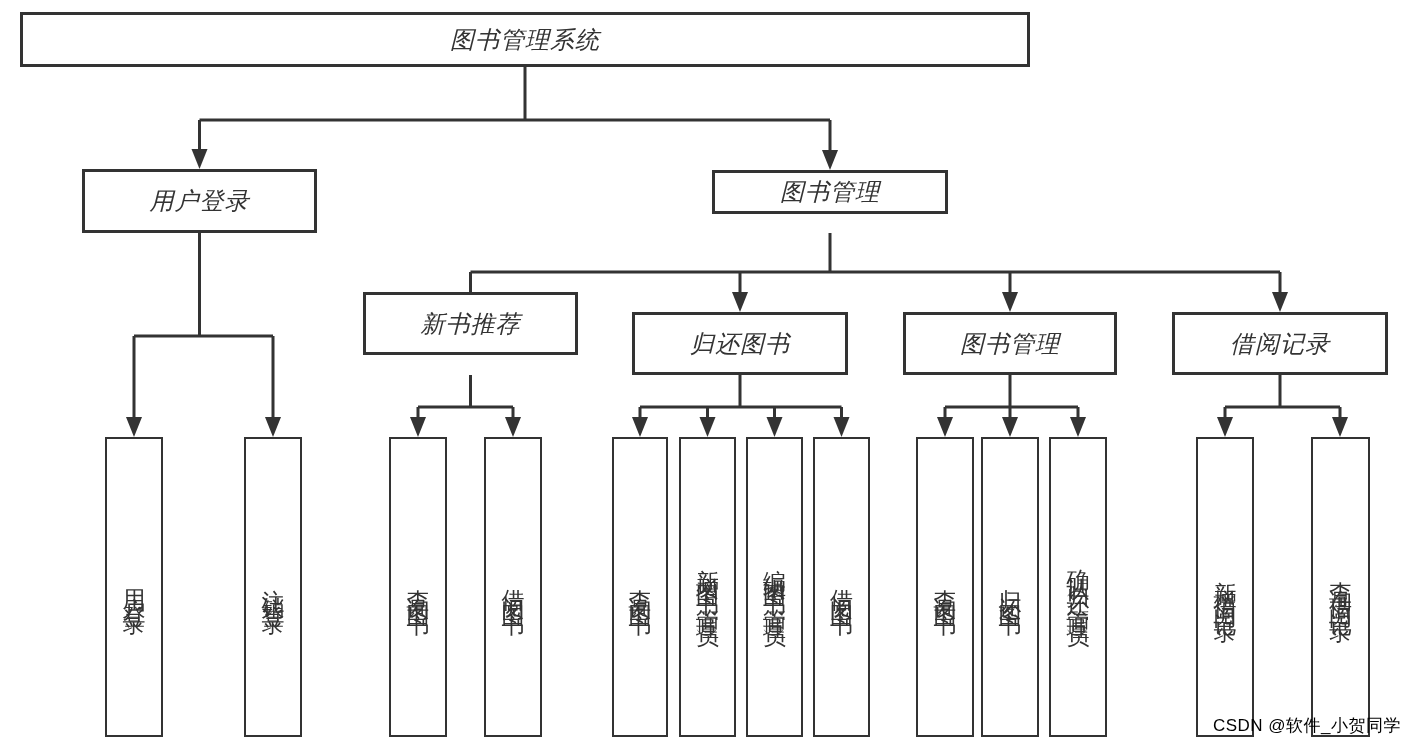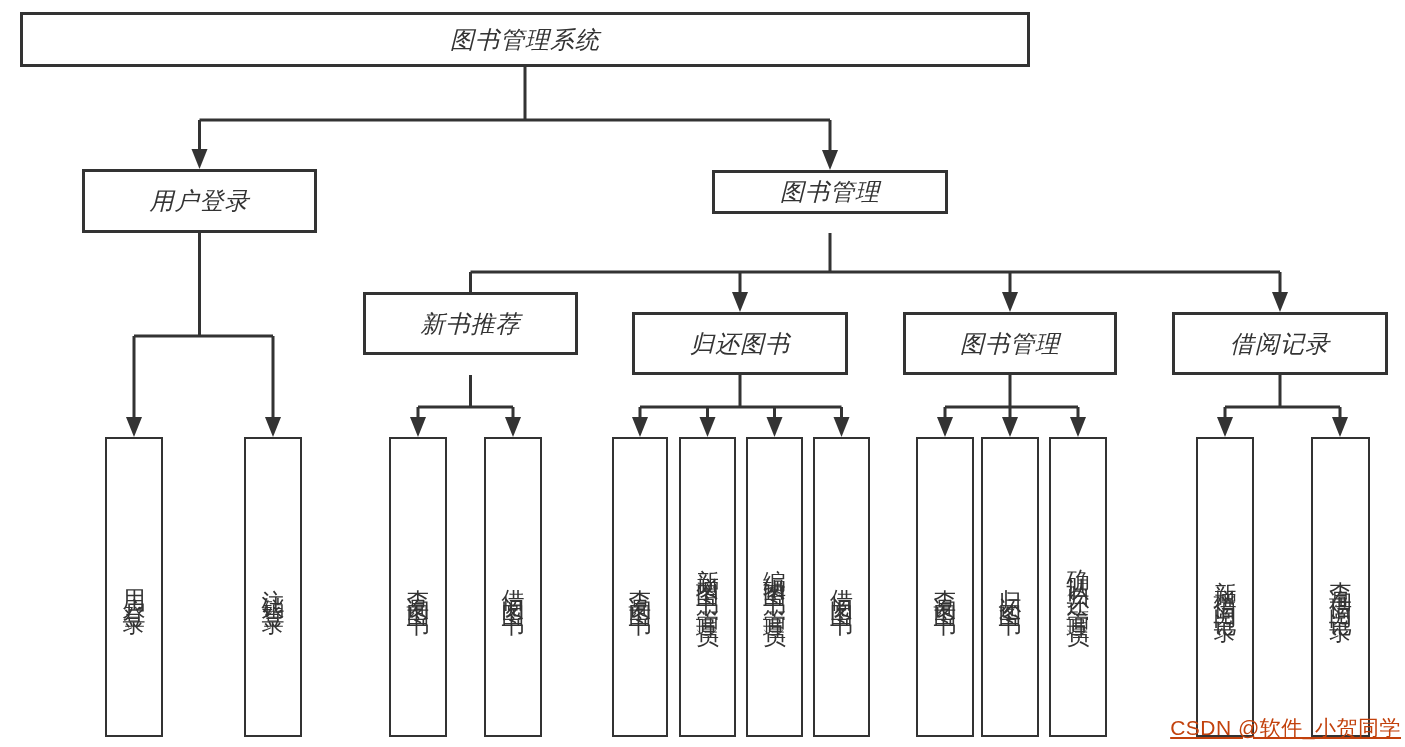--- a/index.html
+++ b/index.html
@@ -24,26 +24,25 @@
   .leaf{
     border-width:2.5px;
     font-size:23px;
     writing-mode:vertical-rl;
     letter-spacing:8px;
     line-height:1;
   }
   .watermark{
     position:absolute;
     right:4px;top:714px;
-    font-size:21px;
-    color:#c2410c;
+    font-size:17px;
+    color:#000000;
     z-index:5;
     letter-spacing:0.5px;
     white-space:nowrap;
-    text-decoration:underline;
   }
 </style>
 </head>
 <body>
 
 <div id="canvas">
 
   <svg id="connectors" width="1405" height="747" viewBox="0 0 1405 747">
     <g stroke="#333333" stroke-width="3" fill="none">
 

